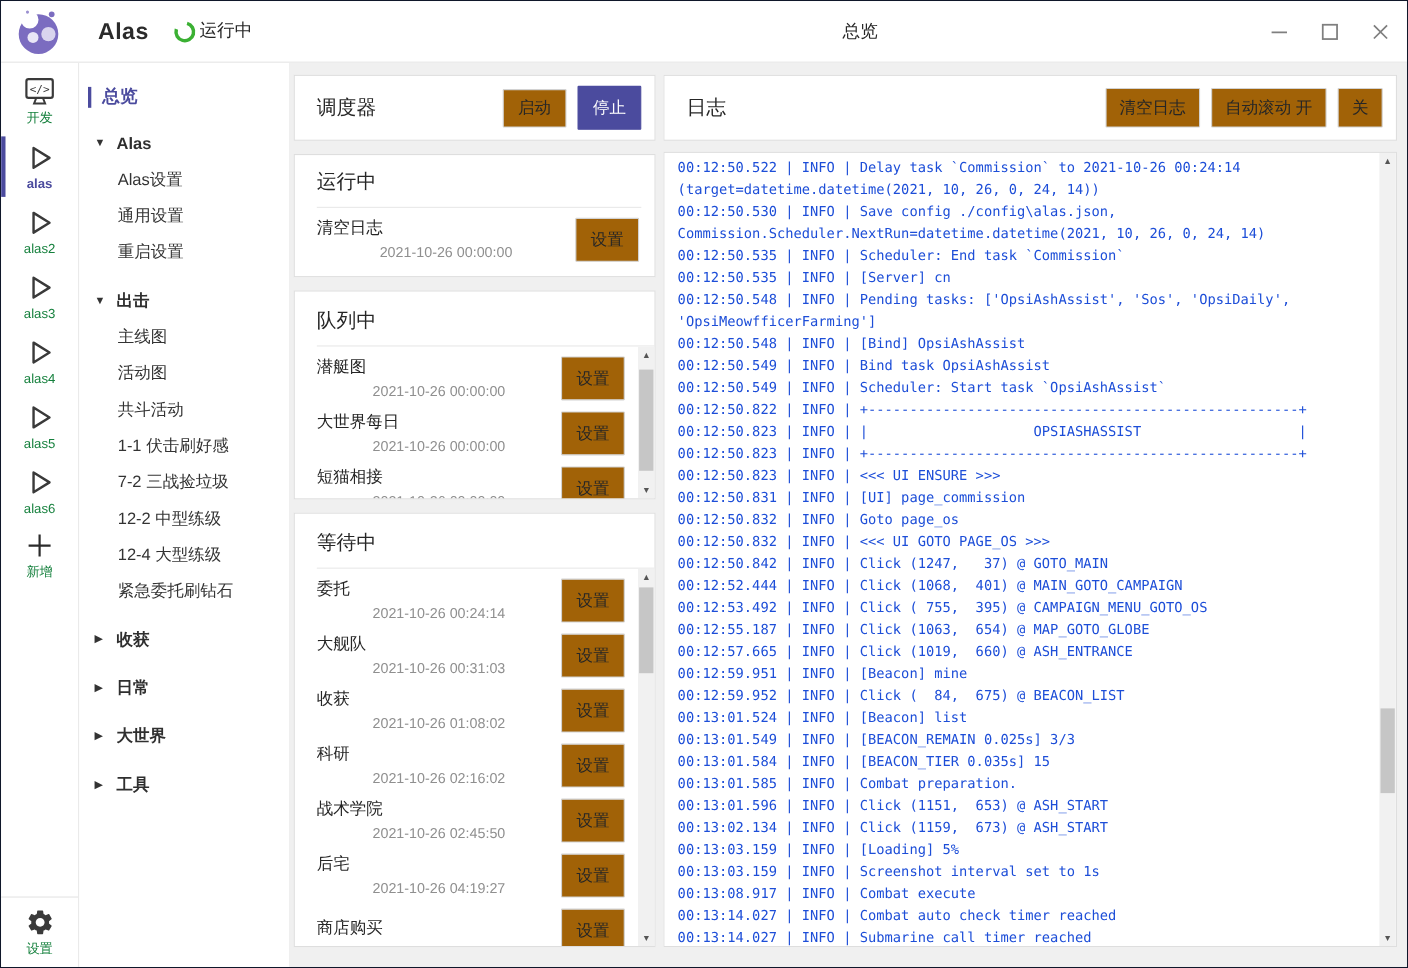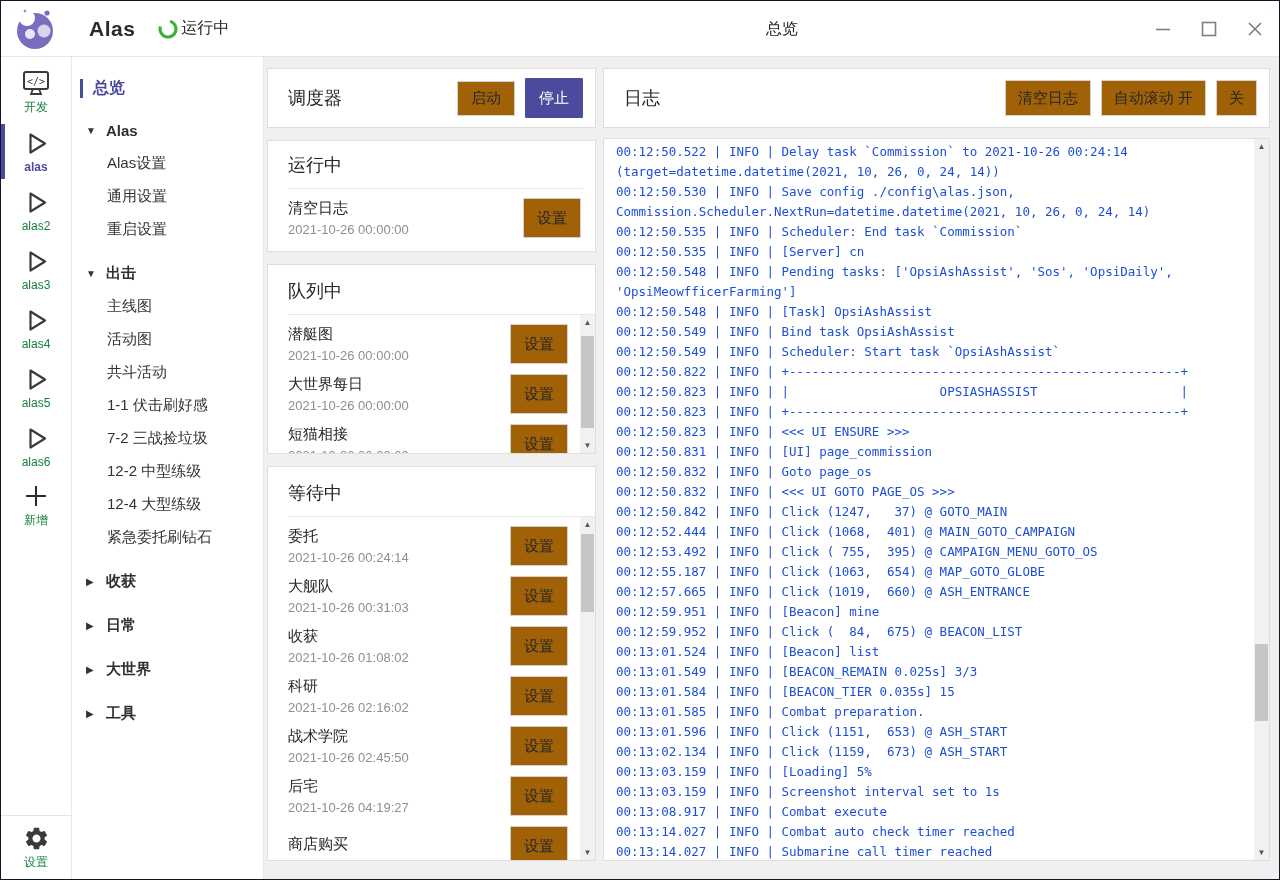--- a/index.html
+++ b/index.html
@@ -63,21 +63,21 @@
   .card-waiting { flex:1; padding:14px 0 0 20px; display:flex; flex-direction:column; overflow:hidden; }
   .sec-title { font-size:18px; color:#262626; }
   .sec-divider { border-bottom:1px solid #e8e8e8; margin-top:11px; }
   .card-pending .sec-divider, .card-waiting .sec-divider { margin-right:0; }
   .list-wrap { flex:1; display:flex; overflow:hidden; }
   .task-list { flex:1; overflow:hidden; padding-top:4px; }
   .task-row { height:50px; display:flex; align-items:center; padding-right:12px; }
   .task-row-lg { height:58px; padding-right:2px; }
   .task-info { flex:1; }
   .task-name { font-size:15px; color:#262626; line-height:20px; }
-  .task-time { font-size:13px; color:#8f8f8f; line-height:16px; margin-top:4px; }
+  .task-time { font-size:13px; color:#8f8f8f; line-height:16px; margin-top:4px;text-align:center; }
 
   
   .vscroll { width:15px; flex:0 0 15px; background:#f1f1f1; display:flex; flex-direction:column; }
   .vscroll .arr { height:15px; display:flex; align-items:center; justify-content:center;
                   font-size:8px; color:#555; flex:0 0 15px; cursor:pointer; }
   .vscroll .track { flex:1; position:relative; }
   .vscroll .thumb { position:absolute; left:1px; right:1px; background:#c6c6c6; cursor:pointer; }
 
   
   .log-head { display:flex; align-items:center; padding:0 12px 0 20px; height:60px; flex:0 0 60px; }
@@ -391,21 +391,21 @@
         <div class="card card-log">
           <div id="log-lines" class="log-lines">
               <div class="log-line">00:12:50.522 | INFO | Delay task `Commission` to 2021-10-26 00:24:14</div>
               <div class="log-line">(target=datetime.datetime(2021, 10, 26, 0, 24, 14))</div>
               <div class="log-line">00:12:50.530 | INFO | Save config ./config\alas.json,</div>
               <div class="log-line">Commission.Scheduler.NextRun=datetime.datetime(2021, 10, 26, 0, 24, 14)</div>
               <div class="log-line">00:12:50.535 | INFO | Scheduler: End task `Commission`</div>
               <div class="log-line">00:12:50.535 | INFO | [Server] cn</div>
               <div class="log-line">00:12:50.548 | INFO | Pending tasks: ['OpsiAshAssist', 'Sos', 'OpsiDaily',</div>
               <div class="log-line">'OpsiMeowfficerFarming']</div>
-              <div class="log-line">00:12:50.548 | INFO | [Task] OpsiAshAssist</div>
+              <div class="log-line">00:12:50.548 | INFO | [Bind] OpsiAshAssist</div>
               <div class="log-line">00:12:50.549 | INFO | Bind task OpsiAshAssist</div>
               <div class="log-line">00:12:50.549 | INFO | Scheduler: Start task `OpsiAshAssist`</div>
               <div class="log-line">00:12:50.822 | INFO | +----------------------------------------------------+</div>
               <div class="log-line">00:12:50.823 | INFO | |                    OPSIASHASSIST                   |</div>
               <div class="log-line">00:12:50.823 | INFO | +----------------------------------------------------+</div>
               <div class="log-line">00:12:50.823 | INFO | &lt;&lt;&lt; UI ENSURE &gt;&gt;&gt;</div>
               <div class="log-line">00:12:50.831 | INFO | [UI] page_commission</div>
               <div class="log-line">00:12:50.832 | INFO | Goto page_os</div>
               <div class="log-line">00:12:50.832 | INFO | &lt;&lt;&lt; UI GOTO PAGE_OS &gt;&gt;&gt;</div>
               <div class="log-line">00:12:50.842 | INFO | Click (1247,   37) @ GOTO_MAIN</div>

